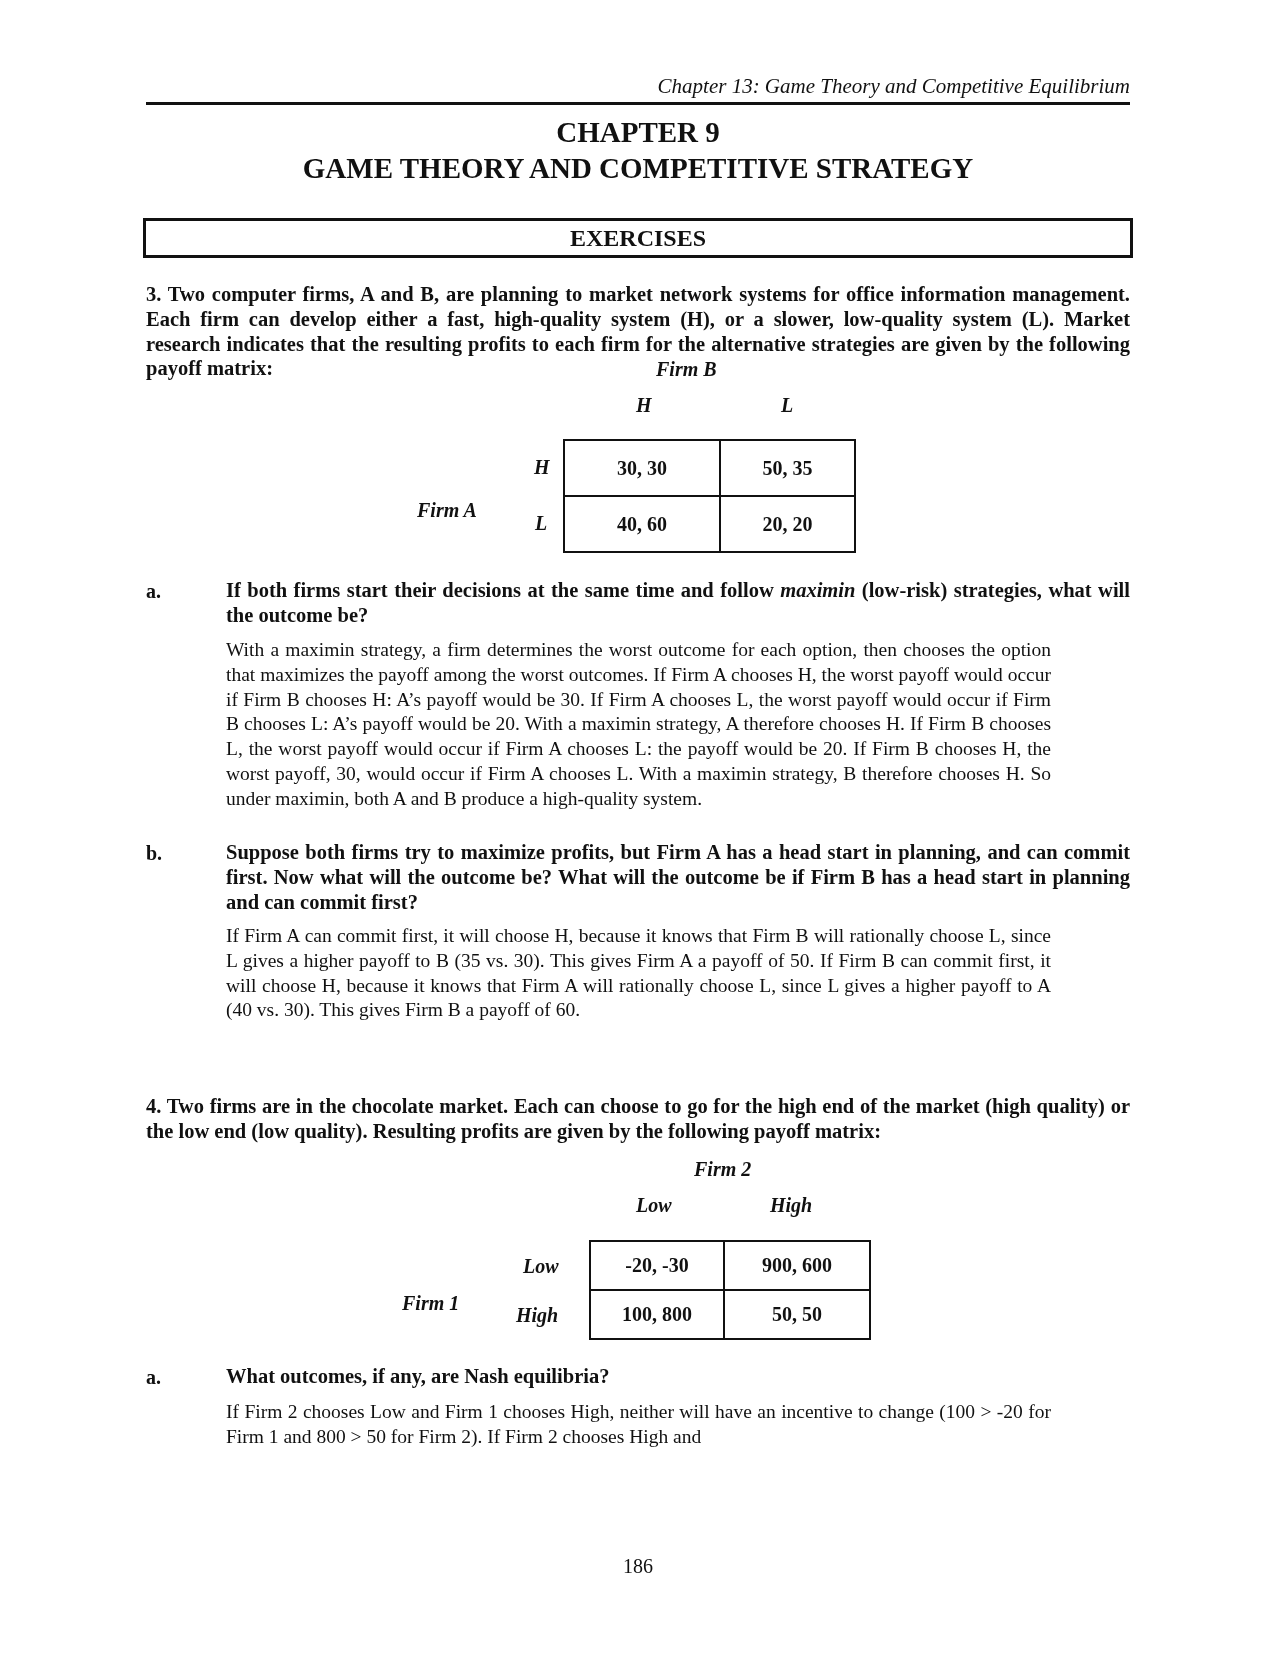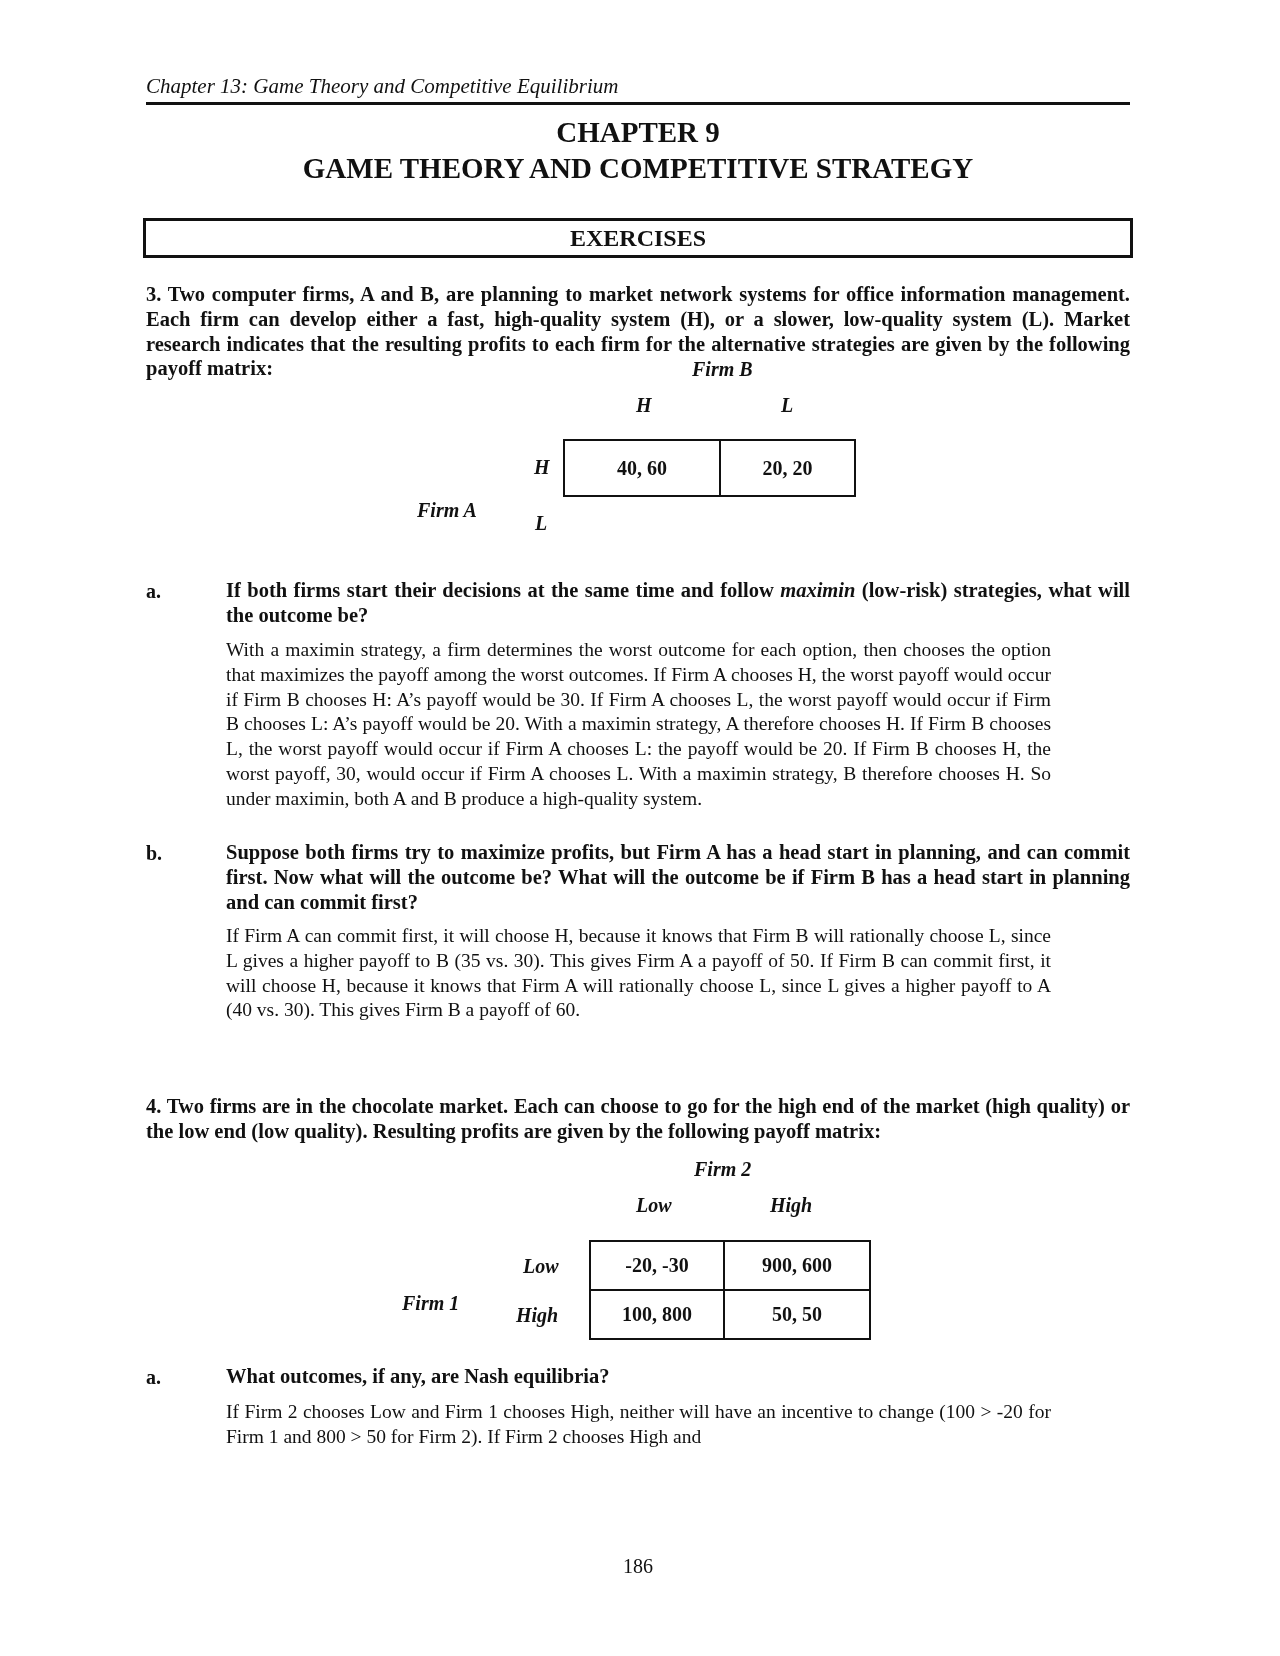--- a/index.html
+++ b/index.html
@@ -1,18 +1,18 @@
 <!DOCTYPE html>
 <html><head>
 <meta charset="utf-8">
 <style>
   html, body { margin: 0; padding: 0; background: #fff; }
   body { width: 1280px; height: 1656px; position: relative; color: #111; font-family: "Liberation Serif", "DejaVu Serif", serif; overflow: hidden; }
   .page { position: absolute; left: 146px; top: 0; width: 984px; }
-  .running-head { position: absolute; left: 0; width: 984px; top: 74px; text-align: left; font-style: italic; font-size: 21px; }
+  .running-head { position: absolute; left: 0; width: 984px; top: 74px; text-align: right; font-style: italic; font-size: 21px; }
   .head-rule { position: absolute; left: 0; width: 984px; top: 102px; border-top: 3px solid #111; }
   .title1 { position: absolute; left: 0; width: 984px; top: 116px; text-align: center; font-weight: bold; font-size: 29px; }
   .title2 { position: absolute; left: 0; width: 984px; top: 152px; text-align: center; font-weight: bold; font-size: 29px; }
   .exbox { position: absolute; left: -3px; top: 218px; width: 984px; height: 34px; border: 3px solid #111; text-align: center; font-weight: bold; font-size: 24px; line-height: 34px; box-sizing: content-box; }
   .q-text { position: absolute; left: 0; width: 984px; font-weight: bold; font-size: 20.5px; line-height: 24.8px; text-align: justify; margin-top: 40px; }
   .label { position: absolute; left: 0; font-weight: bold; font-size: 20px; }
   .sub-q { position: absolute; left: 80px; width: 904px; font-weight: bold; font-size: 20.5px; line-height: 24.8px; text-align: justify; }
   .ans { position: absolute; left: 80px; width: 825px; font-size: 19.5px; line-height: 24.8px; text-align: justify; }
   .mlabel { position: absolute; font-weight: bold; font-style: italic; font-size: 20px; }
   .matrix { position: absolute; border-collapse: collapse; }
@@ -29,28 +29,32 @@
   <div class="head-rule"></div>
   <div class="title1">CHAPTER 9</div>
   <div class="title2">GAME THEORY AND COMPETITIVE STRATEGY</div>
   <div class="exbox">
     <span>EXERCISES</span>
   </div>
 
   <div class="q-text" style="top:242px;">3.  Two computer firms, A and B, are planning to market network systems for office information management.  Each firm can develop either a fast, high-quality system (H), or a slower, low-quality system (L).  Market research indicates that the resulting profits to each firm for the alternative strategies are given by the following payoff matrix:</div>
 
   <div>
-    <div class="mlabel" style="left:546px; top:358px;">Firm B</div>
+    <div class="mlabel" style="left:510px; top:358px;">Firm B</div>
     <div class="mlabel" style="left:490px; top:394px;">H</div>
     <div class="mlabel" style="left:635px; top:394px;">L</div>
     <div class="mlabel" style="left:388px; top:456px;">H</div>
     <div class="mlabel" style="left:271px; top:499px;">Firm A</div>
     <div class="mlabel" style="left:389px; top:512px;">L</div>
     <table class="matrix" style="left:417px; top:439px;">
       <tbody>
+          <tr>
+        <td style="width:154px; height:54px;">30, 30</td>
+        <td style="width:133px; height:54px;">50, 35</td>
+      </tr>
       <tr>
         <td style="width:154px; height:54px;">40, 60</td>
         <td style="width:133px; height:54px;">20, 20</td>
       </tr>
     </tbody>
       </table>
   </div>
 
   <div class="label" style="top:580px;">a.</div>
   <div class="sub-q" style="top:578px;"><span>If both firms start their decisions at the same time and follow </span><i>maximin</i><span> (low-risk) strategies, what will the outcome be?</span></div>

